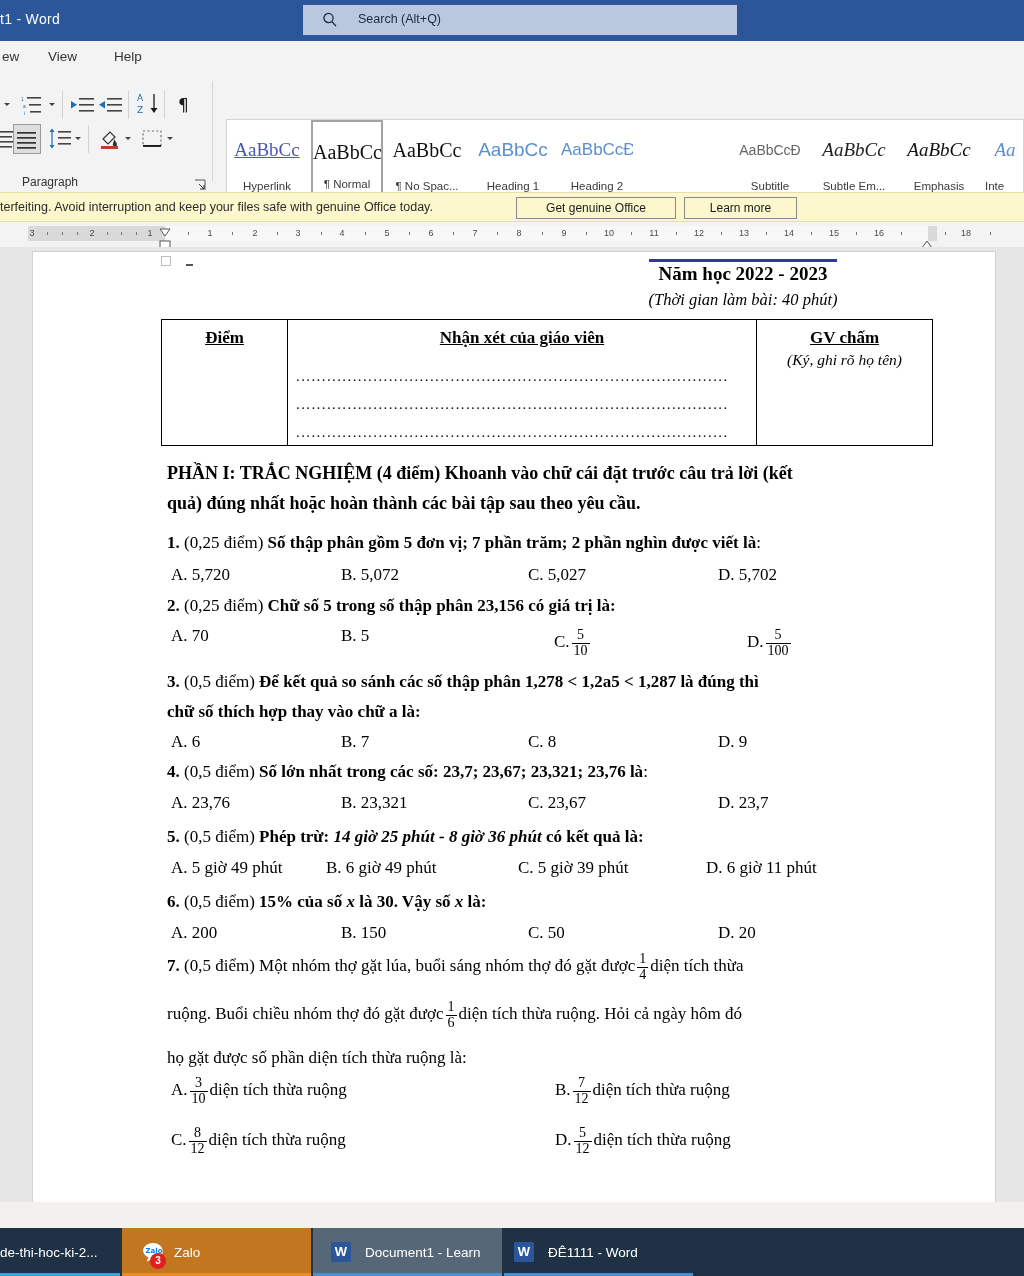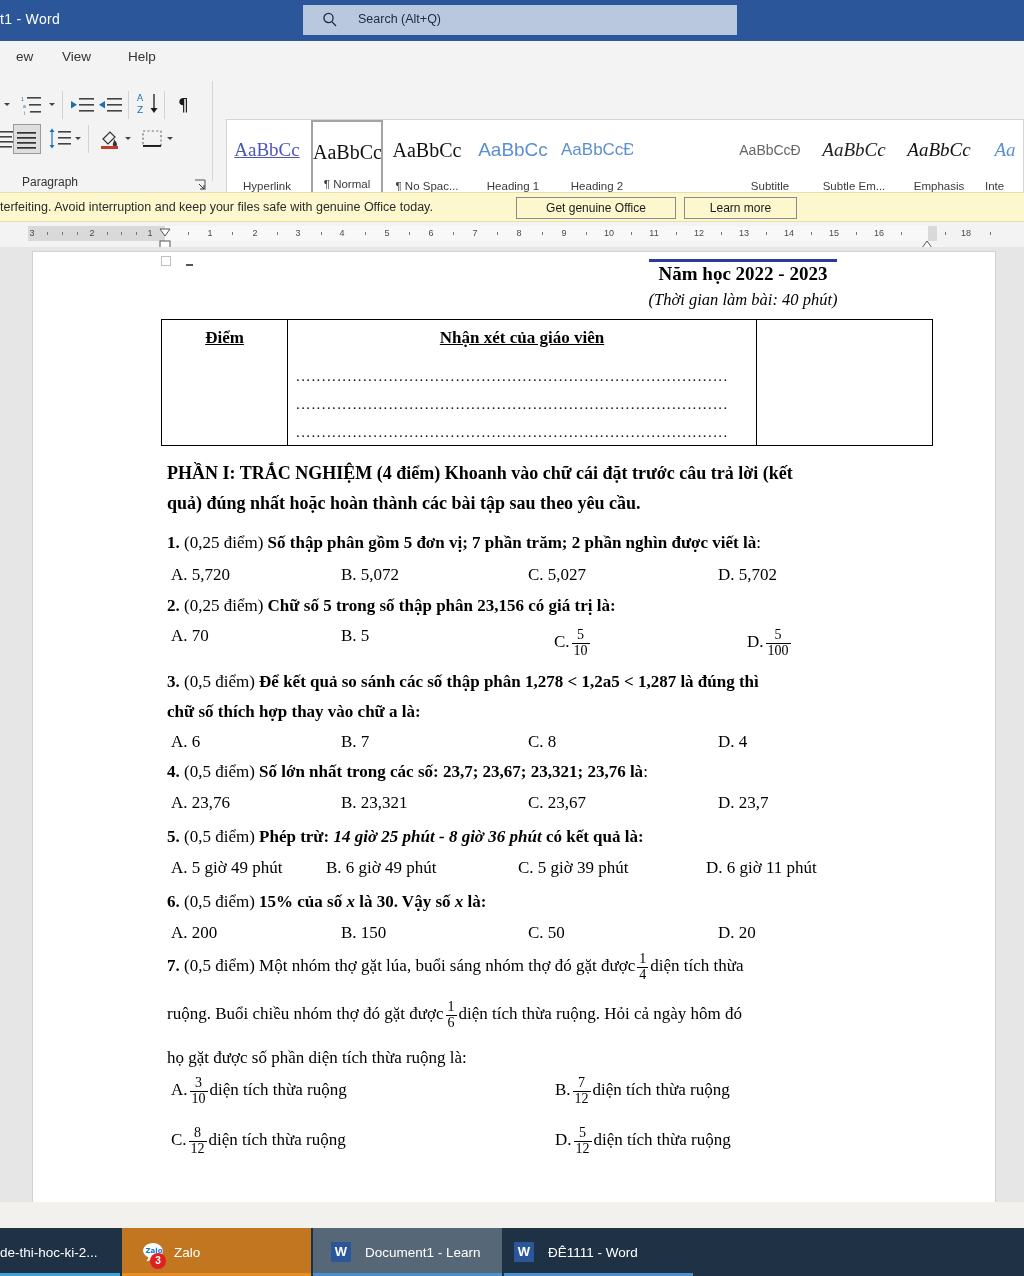--- a/index.html
+++ b/index.html
@@ -30,21 +30,21 @@
   #searchbox .s-text {
     position: absolute; left: 55px; top: 7px;
     font-size: 12.5px; color: #1d2a40;
   }
 
   
   #ribbon {
     position: absolute; left: 0; top: 41px; width: 1024px; height: 151px;
     background: #f3f3f3;
   }
-  #tabstrip { position: absolute; left: 16px; top: 0; width: 846px; height: 34px; }
+  #tabstrip { position: absolute; left: 2px; top: 0; width: 846px; height: 34px; }
   .rib-tab {
     position: absolute; top: 8px; font-size: 13.5px; color: #333333;
     white-space: nowrap;
   }
 
   
   #grp-paragraph {
     position: absolute; left: 0; top: 34px; width: 212px; height: 117px;
   }
   .icobtn {
@@ -502,20 +502,24 @@
     <div id="gtable">
       <div id="gt-c1">
         <div class="gt-head">Điểm</div>
       </div>
       <div id="gt-c2">
         <div class="gt-head">Nhận xét của giáo viên</div>
         <div class="dotline" style="top:48px">....................................................................................</div>
         <div class="dotline" style="top:76px">....................................................................................</div>
         <div class="dotline" style="top:104px">....................................................................................</div>
       </div>
+      <div id="gt-c3">
+        <div class="gt-head">GV chấm</div>
+        <div class="gt-sub">(Ký, ghi rõ họ tên)</div>
+      </div>
     </div>
 
     <div class="para bold" style="left:134px; top:206px; width:770px">PHẦN I: TRẮC NGHIỆM (4 điểm) Khoanh vào chữ cái đặt trước câu trả lời (kết</div>
     <div class="para bold" style="left:134px; top:236px; width:770px">quả) đúng nhất hoặc hoàn thành các bài tập sau theo yêu cầu.</div>
 
     <div class="qline" style="left:134px; top:281px">
       <span class="bold">1.</span>
       <span>(0,25 điểm)</span>
       <span class="bold">Số thập phân gồm 5 đơn vị; 7 phần trăm; 2 phần nghìn được viết là</span><span>:</span>
     </div>
@@ -540,21 +544,21 @@
 
     <div class="qline" style="left:134px; top:420px">
       <span class="bold">3.</span>
       <span>(0,5 điểm)</span>
       <span class="bold">Để kết quả so sánh các số thập phân 1,278 &lt; 1,2a5 &lt; 1,287 là đúng thì</span>
     </div>
     <div class="qline bold" style="left:134px; top:450px">chữ số thích hợp thay vào chữ a là:</div>
     <div class="opt" style="left:138px; top:480px">A. 6</div>
     <div class="opt" style="left:308px; top:480px">B. 7</div>
     <div class="opt" style="left:495px; top:480px">C. 8</div>
-    <div class="opt" style="left:685px; top:480px">D. 4</div>
+    <div class="opt" style="left:685px; top:480px">D. 9</div>
 
     <div class="qline" style="left:134px; top:510px">
       <span class="bold">4.</span>
       <span>(0,5 điểm)</span>
       <span class="bold">Số lớn nhất trong các số: 23,7;  23,67;  23,321;  23,76 là</span><span>:</span>
     </div>
     <div class="opt" style="left:138px; top:541px">A. 23,76</div>
     <div class="opt" style="left:308px; top:541px">B. 23,321</div>
     <div class="opt" style="left:495px; top:541px">C. 23,67</div>
     <div class="opt" style="left:685px; top:541px">D. 23,7</div>

